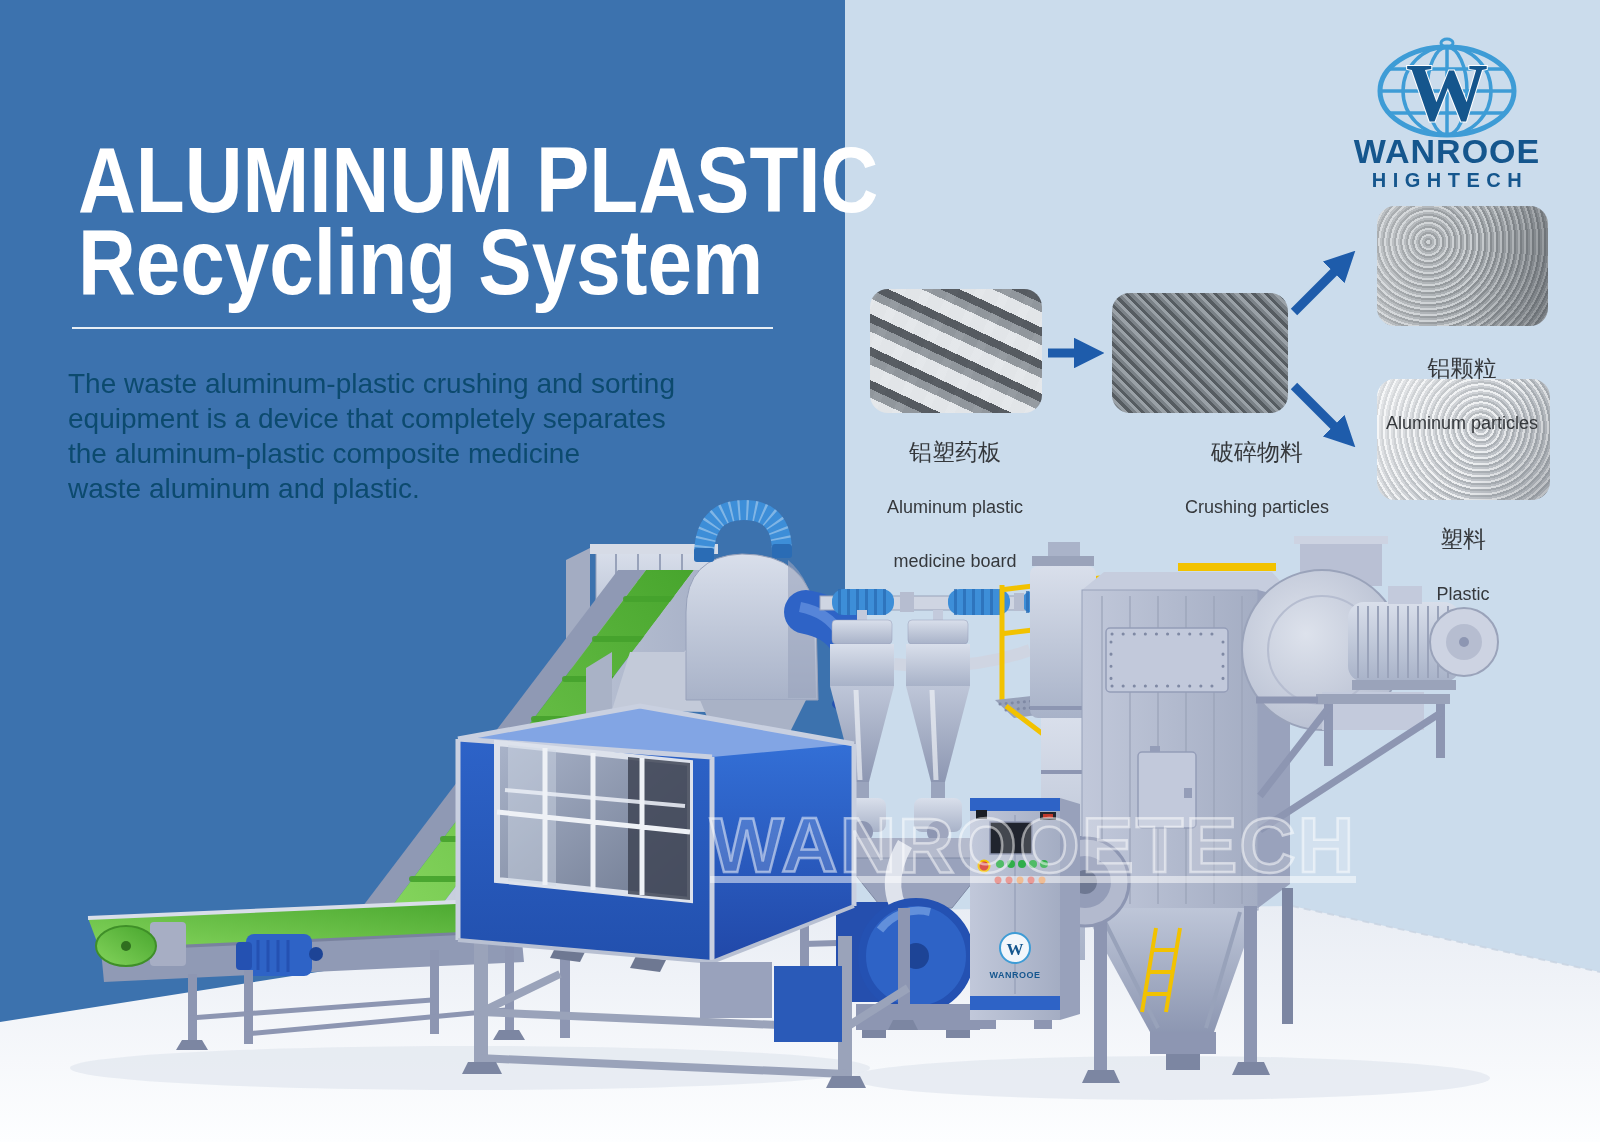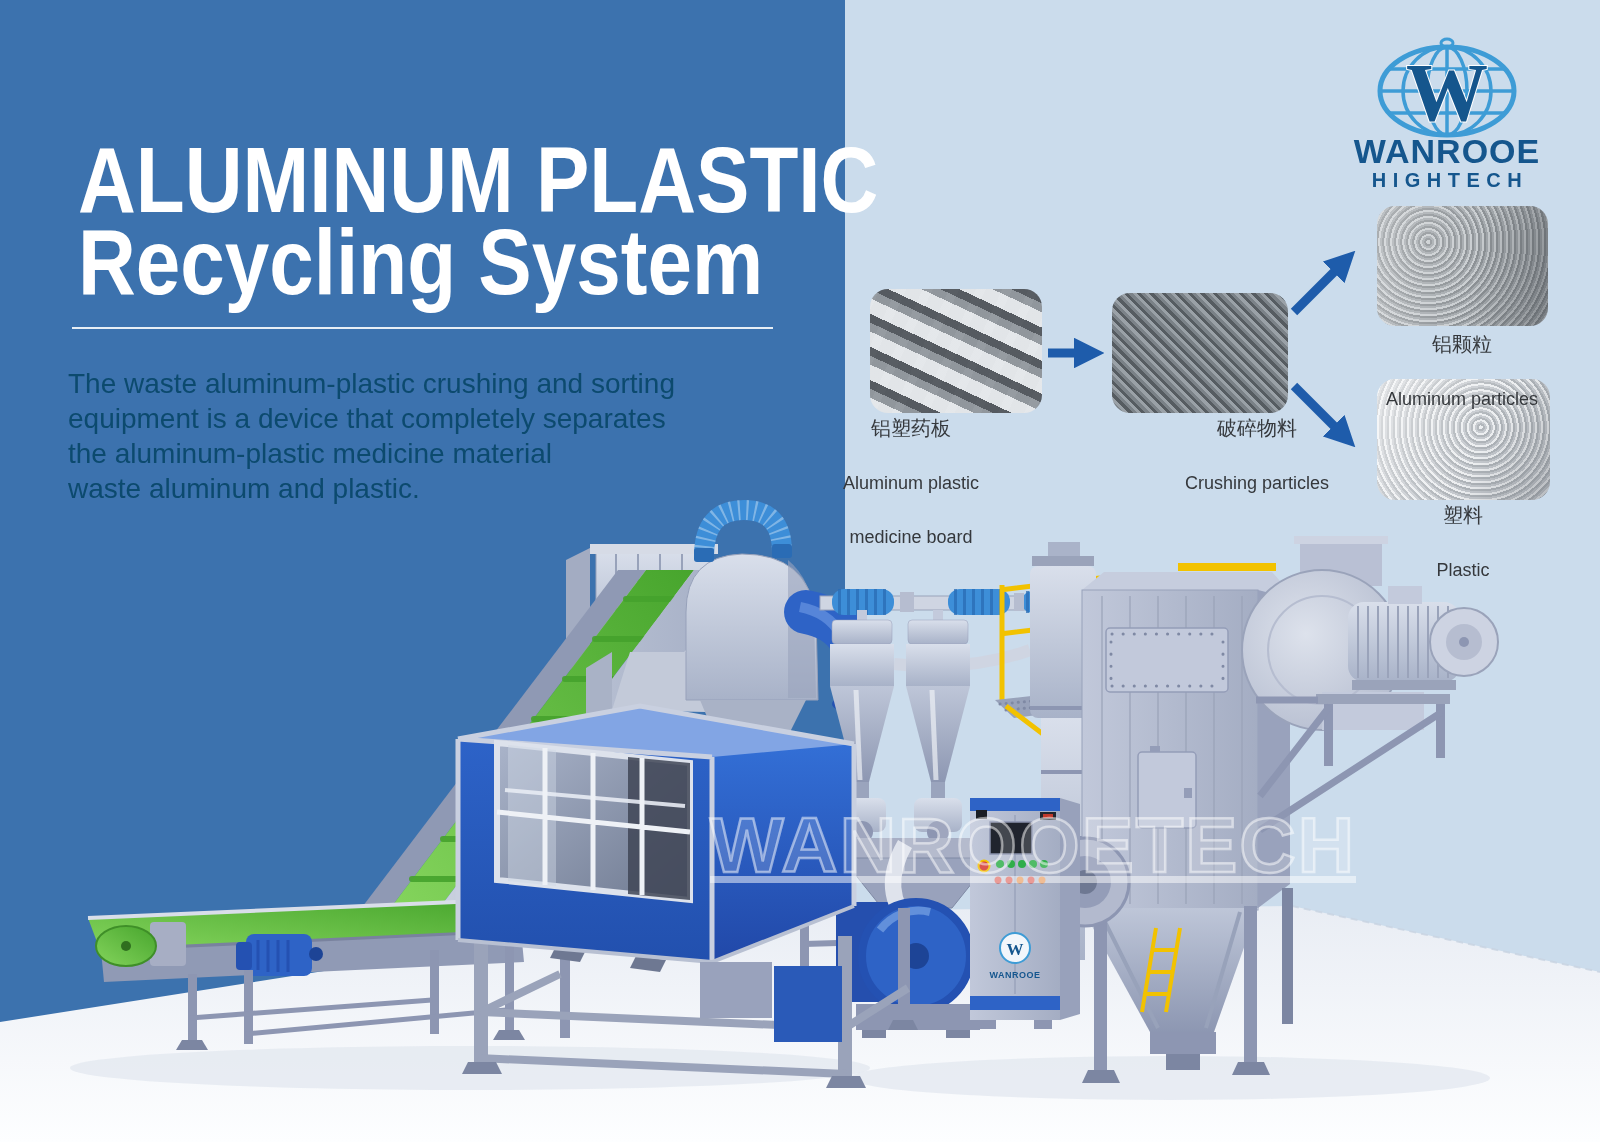--- a/index.html
+++ b/index.html
@@ -28,23 +28,23 @@
                      repeating-linear-gradient(-40deg,rgba(255,255,255,.4) 0 2px,rgba(0,0,0,.15) 2px 5px);}
   .thumb-aluminum{left:1377px;top:206px;width:171px;height:120px;
     background-color:#9aa0a4;
     background-image:linear-gradient(100deg,rgba(255,255,255,.25) 10%,rgba(0,0,0,0) 55%,rgba(55,60,66,.4) 95%),
                      repeating-radial-gradient(circle at 30% 30%,#caced1 0 2px,#8e9397 2px 4px,#a6abaf 4px 6px);}
   .thumb-plastic{left:1377px;top:379px;width:173px;height:121px;
     background-color:#c9cdd2;
     background-image:linear-gradient(120deg,rgba(255,255,255,.5) 10%,rgba(0,0,0,0) 60%,rgba(90,96,104,.35) 98%),
                      repeating-radial-gradient(circle at 60% 40%,#eceef0 0 2px,#aeb3b8 2px 4px,#c4c8cd 4px 6px);}
   .cap{position:absolute;width:230px;text-align:center;color:#35383C;z-index:3;}
-  .cap .zh{font-size:20px;line-height:23px;}
+  .cap .zh{font-size:23px;line-height:23px;margin-top:24px;}
   .cap .en{font-size:18px;line-height:22px;margin-top:32px;}
-  .cap1{left:796px;top:417px;} .cap2{left:1142px;top:417px;}
+  .cap1{left:840px;top:417px;} .cap2{left:1142px;top:417px;}
   .cap3{left:1347px;top:333px;} .cap4{left:1348px;top:504px;}
   
   .watermark{position:absolute;left:710px;top:800px;z-index:2;font-size:78px;font-weight:bold;letter-spacing:2px;
              white-space:nowrap;color:rgba(255,255,255,.16);text-decoration:underline;-webkit-text-stroke:2.5px rgba(255,255,255,.5);}
 </style>
 </head>
 <body>
 
 <div class="canvas">
 
@@ -353,21 +353,21 @@
   </svg>
 
   <div class="watermark">WANROOETECH</div>
 
   <div class="hero-title t1">ALUMINUM PLASTIC</div>
   <div class="hero-title t2">Recycling System</div>
   <div class="divider"></div>
   <div class="desc">
     <div>The waste aluminum-plastic crushing and sorting</div>
     <div>equipment is a device that completely separates</div>
-    <div>the aluminum-plastic medicine material</div>
+    <div>the aluminum-plastic composite medicine</div>
     <div>waste aluminum and plastic.</div>
   </div>
 
   <div class="logo">
     <svg width="240" height="175" viewBox="0 0 240 175">
       <ellipse cx="117" cy="63" rx="67" ry="44" fill="none" stroke="#3E9CD6" stroke-width="5"></ellipse>
       <ellipse cx="117" cy="63" rx="44" ry="44" fill="none" stroke="#3E9CD6" stroke-width="3.5"></ellipse>
       <ellipse cx="117" cy="63" rx="20" ry="44" fill="none" stroke="#3E9CD6" stroke-width="3.5"></ellipse>
       <line x1="117" y1="19" x2="117" y2="107" stroke="#3E9CD6" stroke-width="3.5"></line>
       <line x1="59" y1="41" x2="175" y2="41" stroke="#3E9CD6" stroke-width="3.5"></line>

